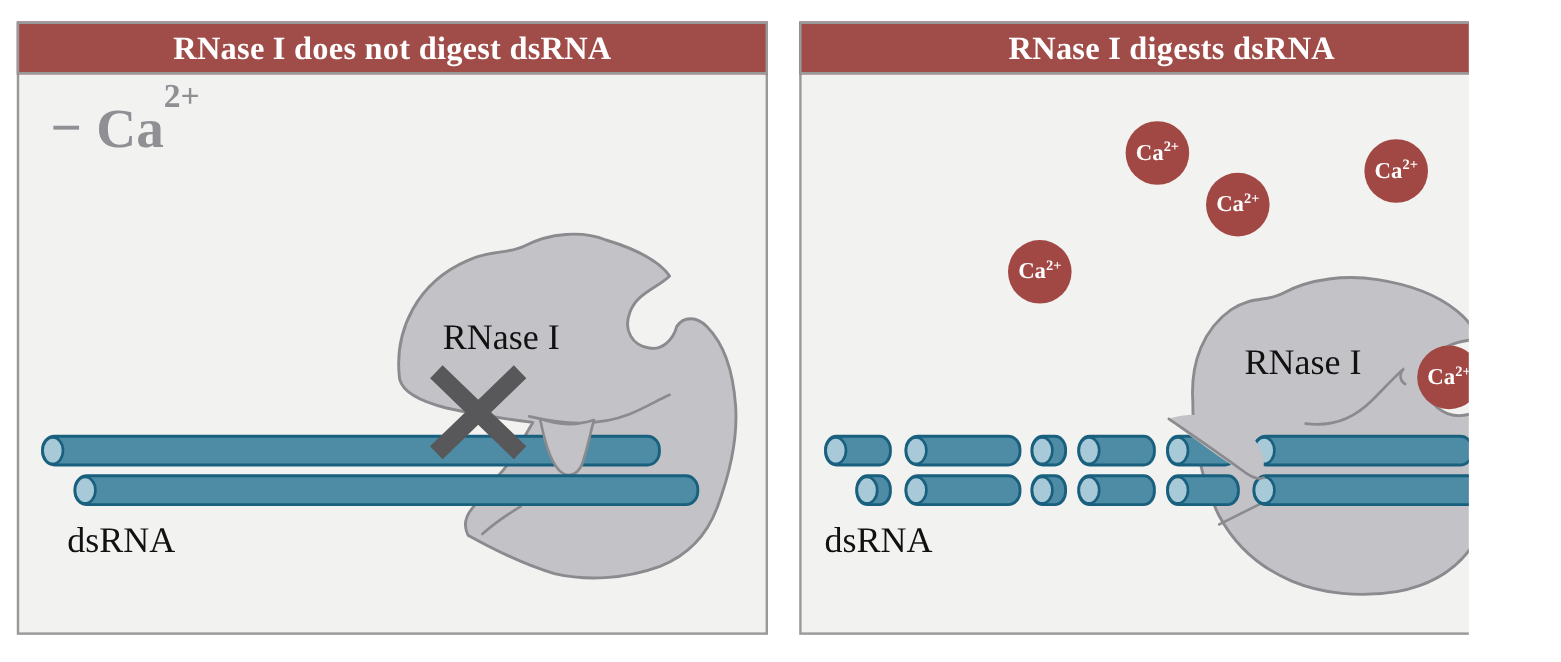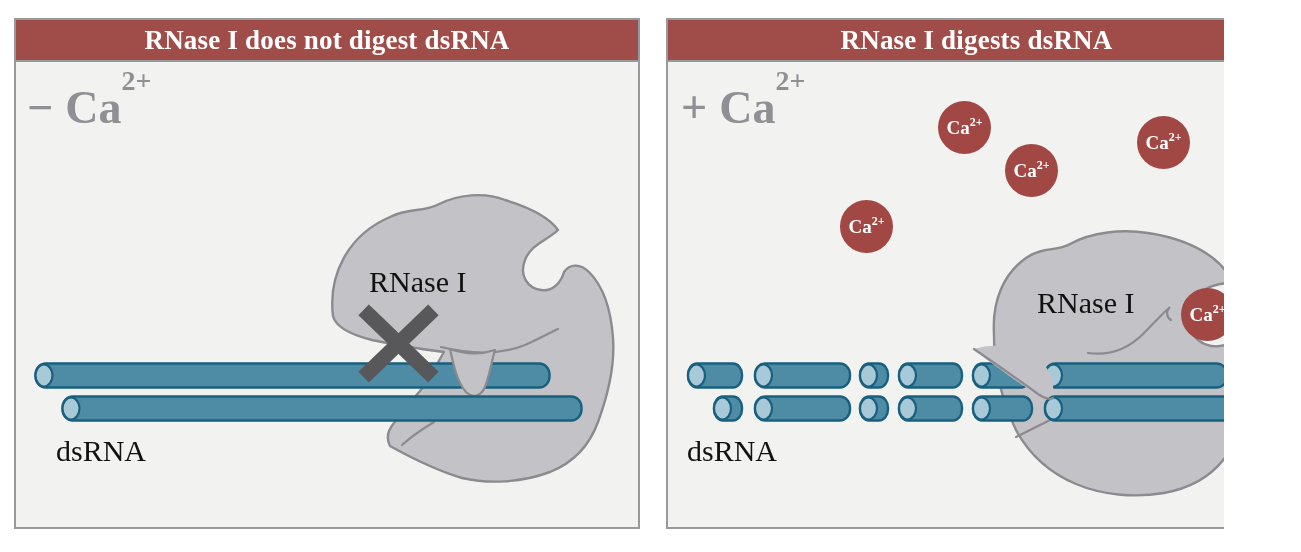--- a/index.html
+++ b/index.html
@@ -177,25 +177,22 @@
     </g>
 
     <g>
       <path d="M 974,349 C 992,343 1014,345 1032,355 C 1044,362 1051,372 1053,383
                C 1054,391 1051,397 1045,400 C 1032,391 1014,380 1000,369
                C 990,362 980,355 974,349 Z" fill="#c3c3c7" stroke="none"></path>
       <path d="M 974,349 C 990,360 1015,377 1038,394 C 1044,398 1049,400 1053,398" fill="none" stroke="#8b8b8f" stroke-width="2.2" stroke-linecap="round"></path>
     </g>
   </svg>
 
-  <div class="cond" style="left:27px;top:84px;text-align:center;">
+  <div class="cond" style="left:42px;top:84px;text-align:center;">
     <span class="sign">−</span><span>Ca</span><sup>2+</sup>
-  </div>
-  <div class="cond" style="left:681px;top:84px;">
-    <span class="sign">+</span><span>Ca</span><sup>2+</sup>
   </div>
 
   <div class="plain-label" style="left:369px;top:267px;">RNase I</div>
   <div class="plain-label" style="left:1037px;top:288px;">RNase I</div>
   <div class="plain-label" style="left:56px;top:436px;">dsRNA</div>
   <div class="plain-label" style="left:687px;top:436px;">dsRNA</div>
 
   <div class="ion" style="left:938px;top:101px;">
     <span>Ca</span>
       <sup>2+</sup>

